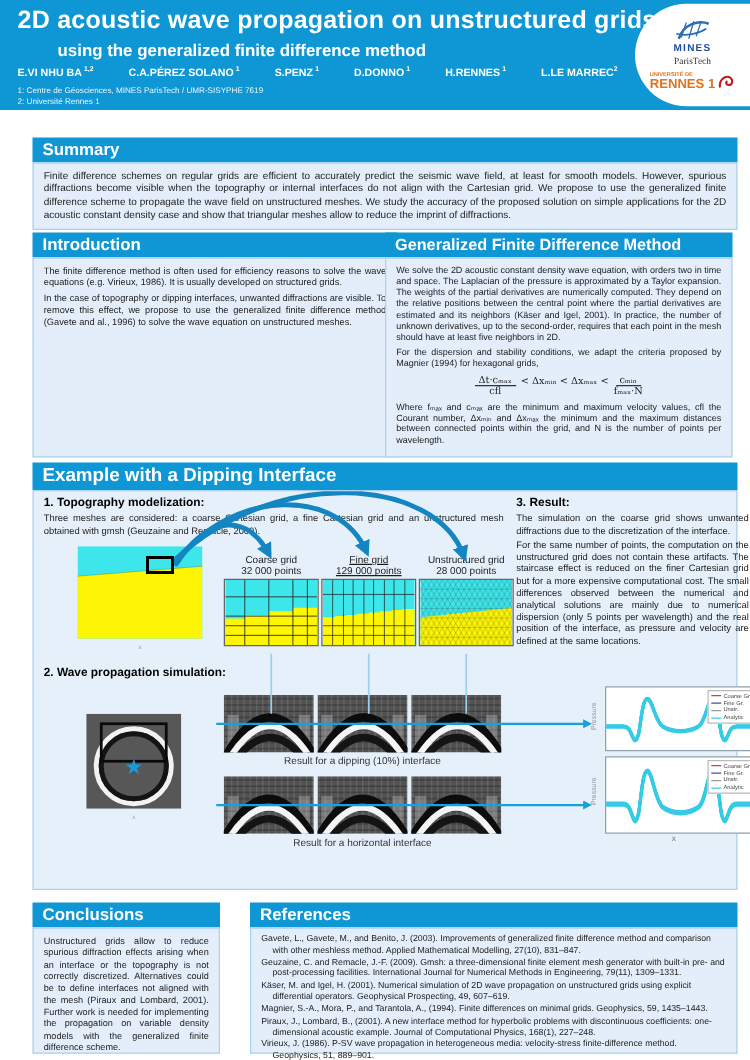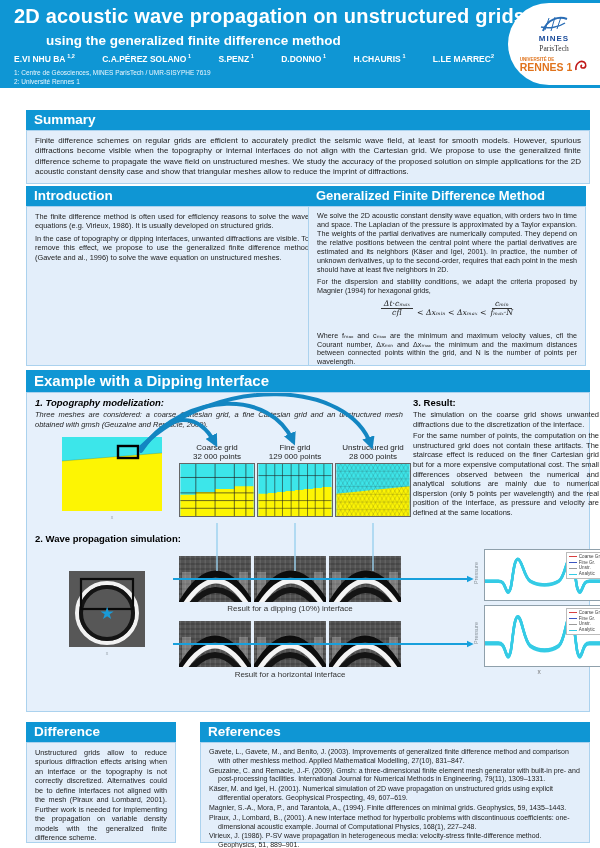--- a/index.html
+++ b/index.html
@@ -25,22 +25,22 @@
   
   .sec-h{background:#0f96d4;color:#fff;font-weight:bold;font-size:13.5px;padding:2px 8px 3px;}
   .sec-b{background:#e3eefa;border:1px solid #abd2ee;padding:5px 8px;font-size:8px;line-height:1.3;text-align:justify;color:#222;}
   .panel{position:absolute;padding-left:16px;}
   
   .small-body{font-size:7.4px;line-height:1.27;}
   .small-body p{margin:0 0 3px;}
   .figrow{display:flex;align-items:flex-start;margin-top:5px;}
   .figcap{width:72px;font-style:italic;font-size:7.4px;line-height:1.3;padding-top:12px;}
   .meshes{margin-left:auto;display:flex;gap:7px;}
-  .formula{display:flex;justify-content:center;align-items:flex-end;gap:4px;margin:4px 0 14px;
-           font-family:"DejaVu Serif",serif;font-style:italic;font-size:7.8px;color:#222;}
+  .formula{display:flex;justify-content:center;align-items:flex-start;gap:4px;margin:4px 0 4px;
+           font-family:"DejaVu Serif",serif;font-size:7.8px;color:#222;}
   .frac{display:inline-flex;flex-direction:column;align-items:center;line-height:1.05;}
   .frac .num{border-bottom:.7px solid #333;padding:0 3px;}
   
   .ex-body{position:relative;height:320px;background:#e6f0fb;border:1px solid #abd2ee;}
   .subhead{font-weight:bold;font-size:9.5px;margin:0 0 2px;color:#000;}
   .ex-text{font-size:7.5px;line-height:1.28;text-align:justify;}
   .ex-text p{margin:0 0 2px;}
   .grid-card{position:absolute;width:76px;text-align:center;z-index:2;}
   .grid-lab{font-size:8px;line-height:1.15;color:#222;}
   .axis-lab{font-size:5px;color:#9aa4ad;text-align:center;line-height:1;}
@@ -85,21 +85,21 @@
 <div class="poster">
 
   <div class="hdr">
     <div class="hdr-title">2D acoustic wave propagation on unstructured grids</div>
     <div class="hdr-sub">using the generalized finite difference method</div>
     <div class="authors">
       <span class="author"><span>E.VI NHU BA</span> <sup>1,2</sup></span>
       <span class="author"><span>C.A.PÉREZ SOLANO</span> <sup>1</sup></span>
       <span class="author"><span>S.PENZ</span> <sup>1</sup></span>
       <span class="author"><span>D.DONNO</span> <sup>1</sup></span>
-      <span class="author"><span>H.CHAURIS</span> <sup>1</sup></span>
+      <span class="author"><span>H.RENNES</span> <sup>1</sup></span>
       <span class="author"><span>L.LE MARREC</span><sup>2</sup></span>
     </div>
     <div class="affil" style="top:69px">1: Centre de Géosciences, MINES ParisTech / UMR-SISYPHE 7619</div>
     <div class="affil" style="top:78px">2: Université Rennes 1</div>
 
     <div class="logo-blob">
       <svg width="34" height="18" viewBox="0 0 34 18">
         <path d="M6,16 C10,4 22,1 30,4" stroke="#2a6db5" stroke-width="2" fill="none"></path>
         <path d="M4,12 C12,14 22,12 28,8" stroke="#2a6db5" stroke-width="1.4" fill="none"></path>
         <path d="M12,3 L8,15 M18,2 L14,16 M24,2 L20,14" stroke="#2a6db5" stroke-width="1" fill="none"></path>
@@ -148,21 +148,21 @@
           </span>
       </div>
       <p style="margin:0;">Where fₘₐₓ and cₘₐₓ are the minimum and maximum velocity values, cfl the Courant number, Δxₘᵢₙ and Δxₘₐₓ the minimum and the maximum distances between connected points within the grid, and N is the number of points per wavelength.</p>
     </div>
   </div>
 
   <div class="panel" style="left:10px;top:370px;width:580px;">
     <div class="sec-h" style="font-size:15px;">Example with a Dipping Interface</div>
     <div class="ex-body">
 
-      <div style="position:absolute;left:8px;top:4px;width:368px;font-style:italic;">
+      <div style="position:absolute;left:8px;top:4px;width:368px;">
         <div class="subhead">1. Topography modelization:</div>
         <div class="ex-text">Three meshes are considered: a coarse Cartesian grid, a fine Cartesian grid and an unstructured mesh obtained with gmsh (Geuzaine and Remacle, 2009).</div>
       </div>
 
       <div style="position:absolute;left:386px;top:4px;width:186px;">
         <div class="subhead">3. Result:</div>
         <div class="ex-text">
           <p>The simulation on the coarse grid shows unwanted diffractions due to the discretization of the interface.</p>
           <p>For the same number of points, the computation on the unstructured grid does not contain these artifacts. The staircase effect is reduced on the finer Cartesian grid but for a more expensive computational cost. The small differences observed between the numerical and analytical solutions are mainly due to numerical dispersion (only 5 points per wavelength) and the real position of the interface, as pressure and velocity are defined at the same locations.</p>
         </div>
@@ -181,21 +181,21 @@
       <div class="grid-card" style="left:152px;top:50px;">
         <div class="grid-lab">Coarse grid</div>
         <div class="grid-lab">32 000 points</div>
         <svg width="76" height="54" viewBox="0 0 76 54" style="margin-top:2px;border:.6px solid #666;">
           <rect width="76" height="54" fill="#3ce6ea"></rect>
           <path d="M0,32 L16,32 L16,29 L36,29 L36,26 L56,26 L56,23 L76,23 L76,54 L0,54 Z" fill="#fdf503"></path>
           <path d="M16,0 V54 M36,0 V54 M56,0 V54 M68,0 V54" stroke="#222" stroke-width="0.7"></path>
           <path d="M0,14 H76 M0,30 H76 M0,38 H76 M0,46 H76" stroke="#222" stroke-width="0.7"></path>
         </svg>
       </div>
-      <div class="grid-card" style="left:230px;top:50px;">
+      <div class="grid-card" style="left:230px;top:50px;text-decoration:underline;">
         <div class="grid-lab">Fine grid</div>
         <div class="grid-lab">129 000 points</div>
         <svg width="76" height="54" viewBox="0 0 76 54" style="margin-top:2px;border:.6px solid #666;">
           <rect width="76" height="54" fill="#3ce6ea"></rect>
           <path d="M0,31 L10,31 L10,30 L19,30 L19,29 L28,29 L28,28 L38,28 L38,27 L47,27 L47,26 L57,26 L57,25 L66,25 L66,24 L76,24 L76,54 L0,54 Z" fill="#fdf503"></path>
           <path d="M8,0 V54 M17,0 V54 M25,0 V54 M34,0 V54 M42,0 V54 M51,0 V54 M59,0 V54 M68,0 V54" stroke="#222" stroke-width="0.6"></path>
           <path d="M0,12 H76 M0,38 H76 M0,46 H76" stroke="#222" stroke-width="0.6"></path>
         </svg>
       </div>
       <div class="grid-card" style="left:308px;top:50px;">
@@ -340,21 +340,21 @@
         <path d="M114,56 C162,-4 244,-2 266,48" stroke="#1386c2" stroke-width="4" fill="none" stroke-linecap="round" marker-end="url(#ah)"></path>
         <path d="M114,54 C192,-20 322,-12 344,52" stroke="#1386c2" stroke-width="4" fill="none" stroke-linecap="round" marker-end="url(#ah)"></path>
         <path d="M190,130 V178 M268,130 V178 M346,130 V178" stroke="#9bd1ee" stroke-width="1.4"></path>
         <path d="M146,186 L444,186" stroke="#18a0dc" stroke-width="1.8" marker-end="url(#ah2)"></path>
         <path d="M146,251 L444,251" stroke="#18a0dc" stroke-width="1.8" marker-end="url(#ah2)"></path>
       </svg>
     </div>
   </div>
 
   <div class="panel" style="left:10px;top:722px;width:166px;">
-    <div class="sec-h">Difference</div>
+    <div class="sec-h">Conclusions</div>
     <div class="sec-b" style="height:101px;font-size:7.3px;line-height:1.3;">Unstructured grids allow to reduce spurious diffraction effects arising when an interface or the topography is not correctly discretized. Alternatives could be to define interfaces not aligned with the mesh (Piraux and Lombard, 2001). Further work is needed for implementing the propagation on variable density models with the generalized finite difference scheme.</div>
   </div>
 
   <div class="panel refs" style="left:184px;top:722px;width:406px;">
     <div class="sec-h">References</div>
     <div class="sec-b" style="height:101px;">
       <div class="ref-item">Gavete, L., Gavete, M., and Benito, J. (2003). Improvements of generalized finite difference method and comparison with other meshless method. Applied Mathematical Modelling, 27(10), 831–847.</div>
       <div class="ref-item">Geuzaine, C. and Remacle, J.-F. (2009). Gmsh: a three-dimensional finite element mesh generator with built-in pre- and post-processing facilities. International Journal for Numerical Methods in Engineering, 79(11), 1309–1331.</div>
       <div class="ref-item">Käser, M. and Igel, H. (2001). Numerical simulation of 2D wave propagation on unstructured grids using explicit differential operators. Geophysical Prospecting, 49, 607–619.</div>
       <div class="ref-item">Magnier, S.-A., Mora, P., and Tarantola, A., (1994). Finite differences on minimal grids. Geophysics, 59, 1435–1443.</div>

